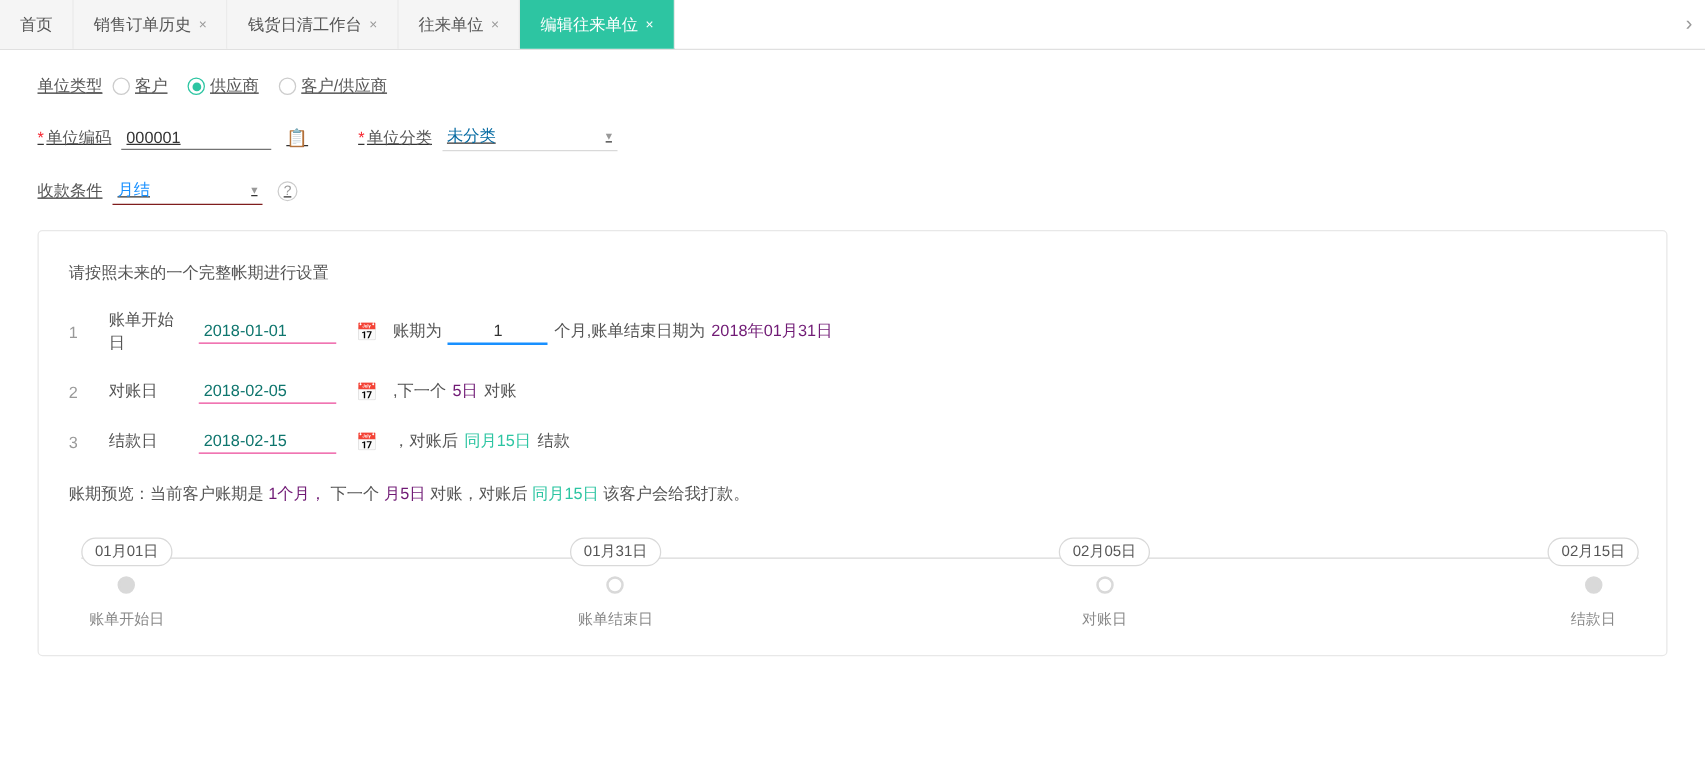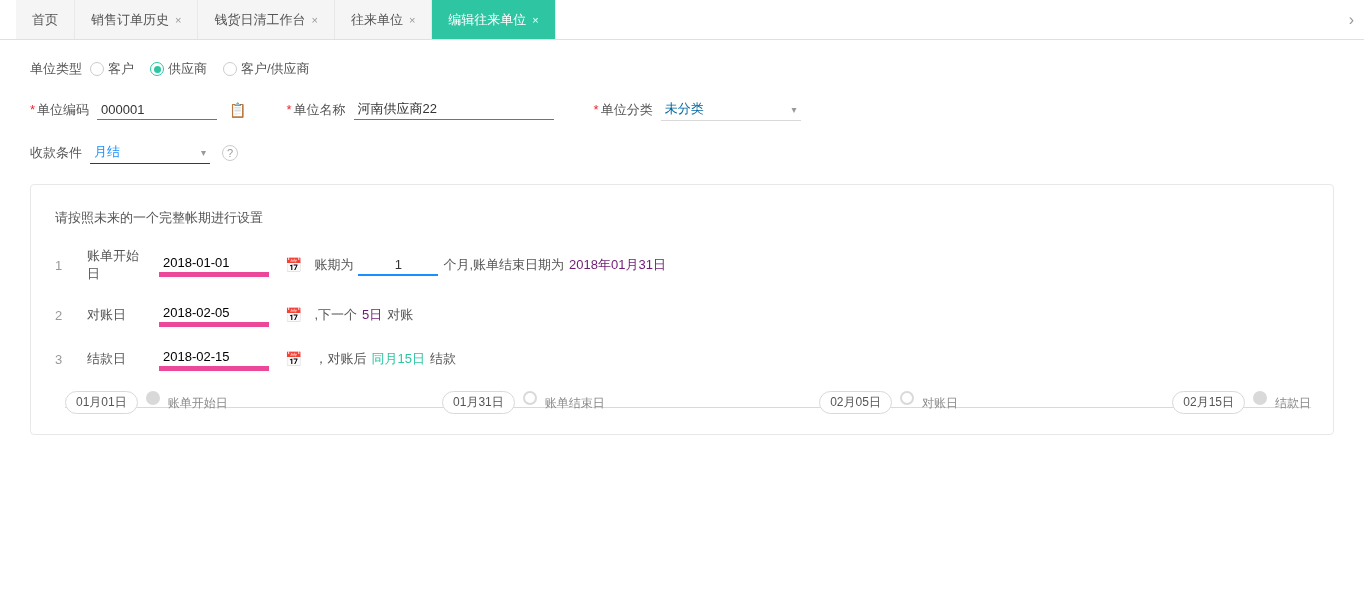--- a/index.html
+++ b/index.html
@@ -5,21 +5,21 @@
     * { box-sizing: border-box; margin: 0; padding: 0; }
     body { font-family: "Microsoft YaHei", "PingFang SC", sans-serif; font-size: 13px; background: #f5f5f5; color: #333; }
 
     
     .tab-bar {
       display: flex;
       align-items: stretch;
       background: #fff;
       border-bottom: 1px solid #e0e0e0;
       height: 40px;
-      padding-left: 16px;
+      padding-left: 0;
     }
     .tab-item {
       display: flex;
       align-items: center;
       padding: 0 16px;
       cursor: pointer;
       font-size: 13px;
       color: #555;
       border-right: 1px solid #e8e8e8;
       gap: 6px;
@@ -53,20 +53,21 @@
       background: #fff;
       min-height: calc(100vh - 40px);
     }
 
     
     .form-row {
       display: flex;
       align-items: center;
       margin-bottom: 20px;
       gap: 0;
+      text-decoration: underline;
     }
     .form-group {
       display: flex;
       align-items: center;
       gap: 8px;
       margin-right: 40px;
     }
     .form-label {
       color: #555;
       white-space: nowrap;
@@ -184,25 +185,25 @@
       flex-shrink: 0;
     }
     .row-label {
       color: #555;
       font-size: 13px;
       width: 60px;
       flex-shrink: 0;
     }
     .row-date-input {
       border: none;
-      border-bottom: 5px solid #ec4899;
+      border-bottom: 1px solid #ec4899;
       outline: none;
       padding: 2px 4px;
       font-size: 13px;
-      color: #000000;
+      color: #0f766e;
       background: transparent;
       width: 110px;
     }
     .row-desc {
       font-size: 13px;
       color: #555;
       display: flex;
       align-items: center;
       gap: 5px;
     }
@@ -247,22 +248,22 @@
     }
     .timeline-points {
       display: flex;
       align-items: flex-start;
       width: 100%;
       position: relative;
       z-index: 1;
     }
     .timeline-point {
       display: flex;
-      flex-direction: row;
-      align-items: flex-start;
+      flex-direction: column;
+      align-items: center;
       gap: 8px;
     }
     .timeline-dot {
       width: 14px;
       height: 14px;
       border-radius: 50%;
       background: #fff;
       border: 2px solid #d9d9d9;
     }
     .timeline-dot.start { background: #d9d9d9; }
@@ -350,26 +351,20 @@
   <div class="form-row">
     <div class="form-group">
       <span class="form-label">
         <span class="required">*</span><span>单位编码</span>
       </span>
       <input class="text-input" type="text" value="000001" style="">
       <span class="calendar-icon">📋</span>
     </div>
     <div class="form-group">
       <span class="form-label">
-        <span class="required">*</span><span>单位名称</span>
-      </span>
-      <input class="text-input wide" type="text" value="河南供应商22" style="">
-    </div>
-    <div class="form-group">
-      <span class="form-label">
         <span class="required">*</span><span>单位分类</span>
       </span>
       <div class="category-select">
         <span class="category-value">未分类</span>
         <span class="select-arrow">▾</span>
       </div>
     </div>
   </div>
 
   <div class="form-row">
@@ -416,20 +411,29 @@
       <span class="row-label">结款日</span>
       <input class="row-date-input" type="text" value="2018-02-15" style="">
       <span class="calendar-icon">📅</span>
       <div class="row-desc">
         <span>，对账后</span>
         <span class="highlight-teal">同月15日</span>
         <span>结款</span>
       </div>
     </div>
 
+    <div class="preview-text">
+      <span>账期预览：当前客户账期是</span>
+      <span class="highlight-orange">1个月，</span>
+      <span>下一个</span>
+      <span class="highlight-orange">月5日</span>
+      <span>对账，对账后</span>
+      <span class="highlight-teal">同月15日</span>
+      <span>该客户会给我打款。</span>
+    </div>
 
     <div class="timeline-container">
       <div class="timeline-line"></div>
       <div class="timeline-points">
 
         <div class="timeline-point">
           <div class="timeline-label-box">01月01日</div>
           <div class="timeline-dot start"></div>
           <div class="timeline-sublabel">账单开始日</div>
         </div>

